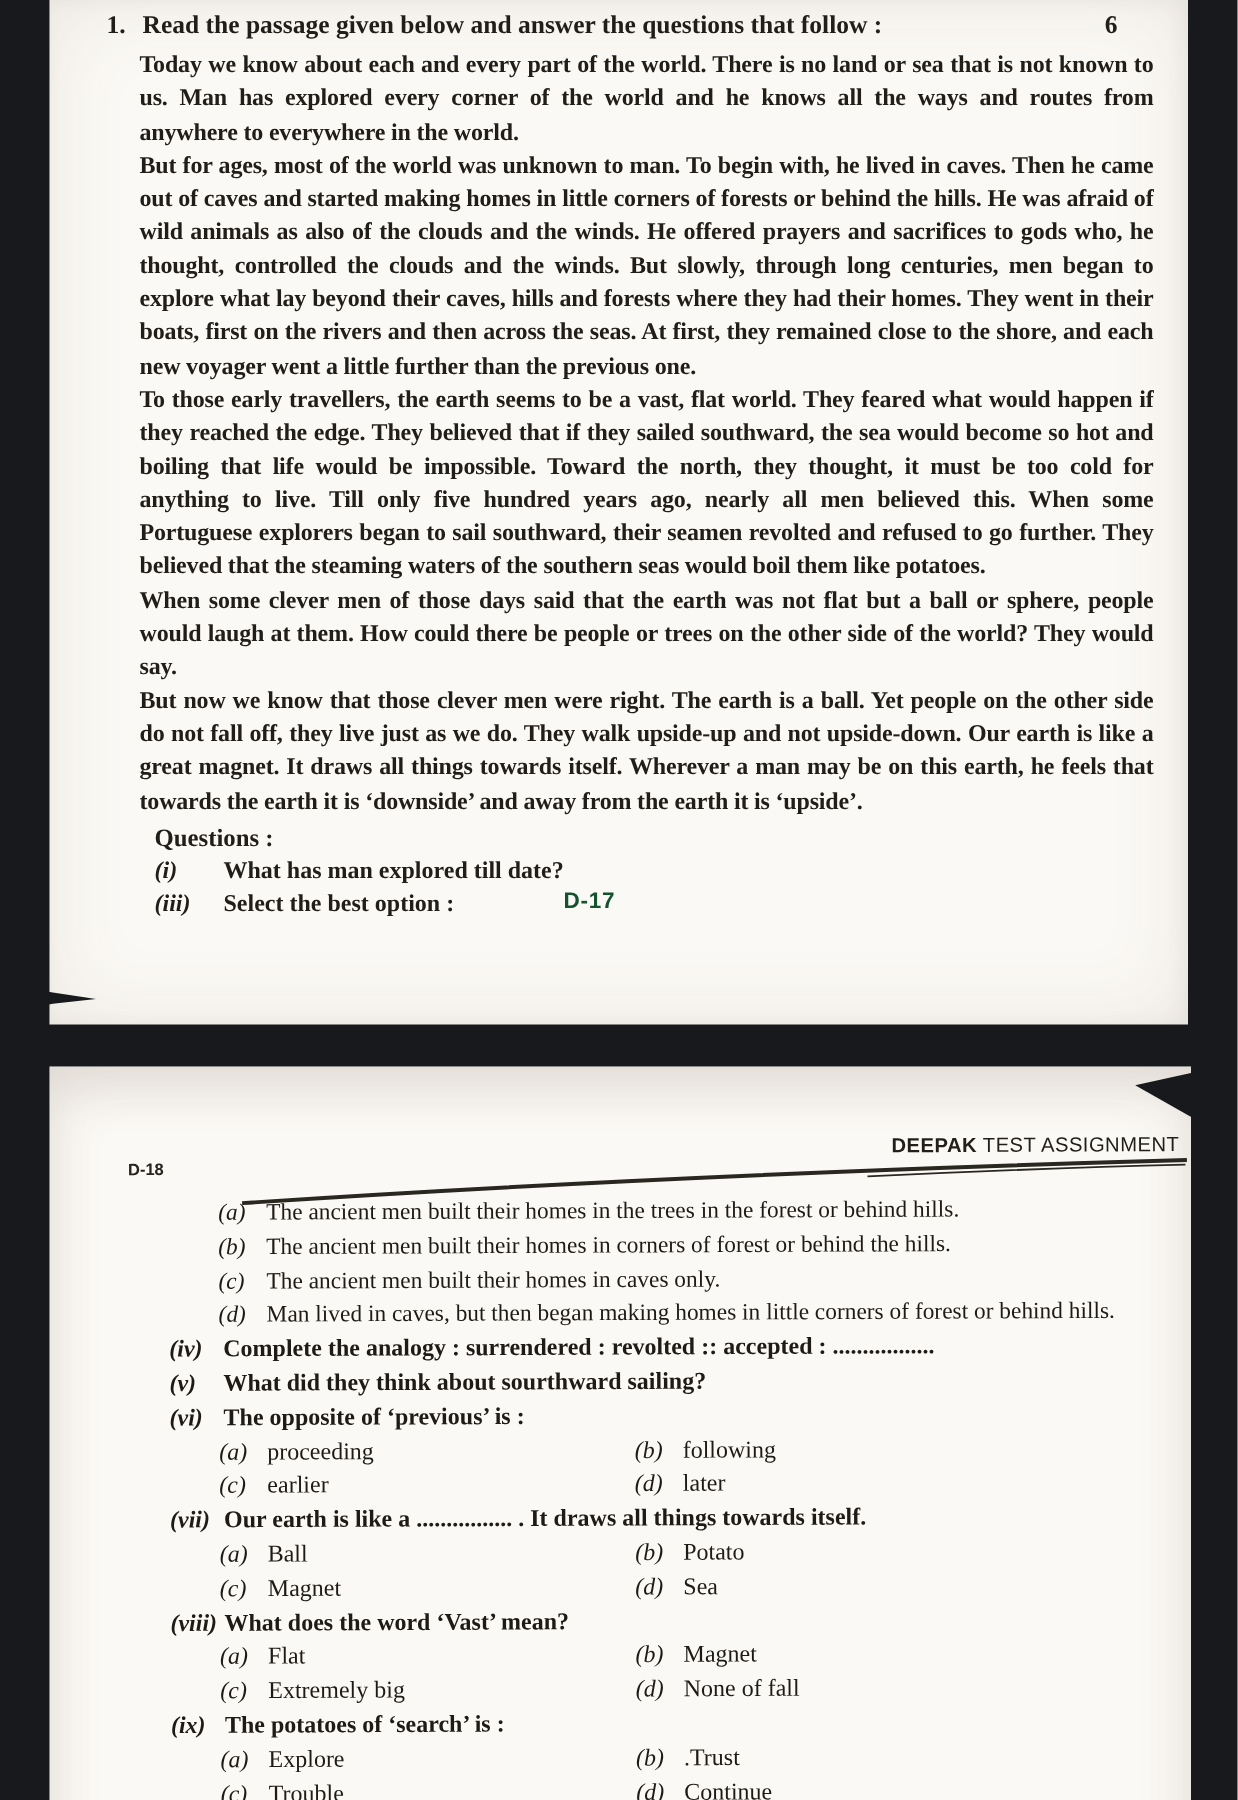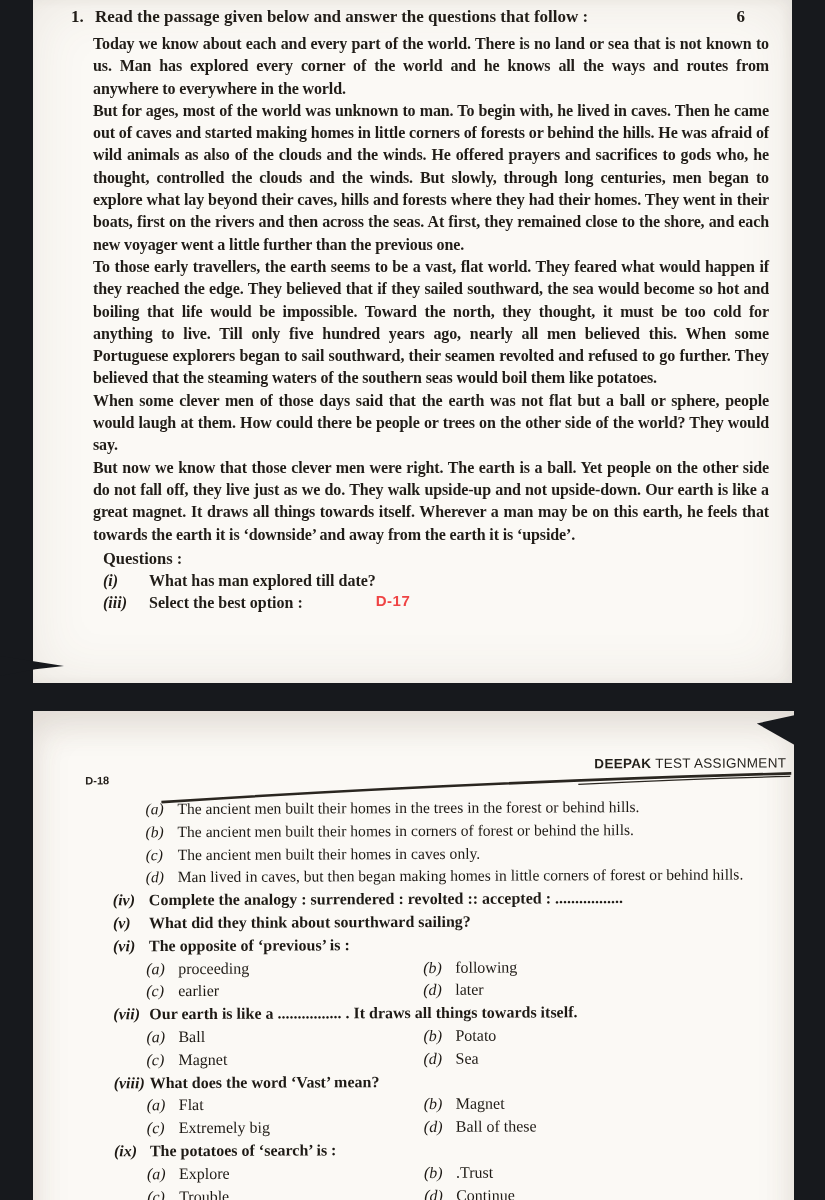--- a/index.html
+++ b/index.html
@@ -30,21 +30,21 @@
   }
   .p1-qlabel{
     margin-left:32px;margin-top:2px;
     font-weight:bold;font-size:16.5px;line-height:22px;
   }
   .p1-q{display:flex;margin-left:32px;font-weight:bold;font-size:16px;line-height:22.6px;}
   .p1-q .qn{width:46px;flex:none;font-style:italic;}
   .p1-footer{
     position:absolute;left:0;top:592px;width:720px;text-align:center;
     font-family:"Liberation Sans", sans-serif;font-weight:bold;font-size:15px;
-    letter-spacing:.5px;color:#ef4444;
+    letter-spacing:.5px;color:#14532d;
   }
   
   .curl-left{
     position:absolute;left:0;top:656px;width:64px;height:20px;background:#17191d;
     clip-path:polygon(0 0,55% 28%,100% 50%,55% 66%,0 100%);
   }
   .fold-tr{
     position:absolute;left:752px;top:714px;width:48px;height:34px;background:#17191d;
     clip-path:polygon(100% 0,100% 100%,10% 28%);
   }
@@ -214,21 +214,21 @@
           <span>Magnet</span>
         </div>
       </div>
       <div class="row grid-row">
         <div class="col-l">
           <span class="ltr">(c)</span>
           <span>Extremely big</span>
         </div>
         <div class="col-r">
           <span class="ltr">(d)</span>
-          <span>Ball of these</span>
+          <span>None of fall</span>
         </div>
       </div>
 
       <div class="row q-row">
         <span class="qn">(ix)</span>
         <span>The potatoes of ‘search’ is :</span>
       </div>
       <div class="row grid-row">
         <div class="col-l">
           <span class="ltr">(a)</span>

